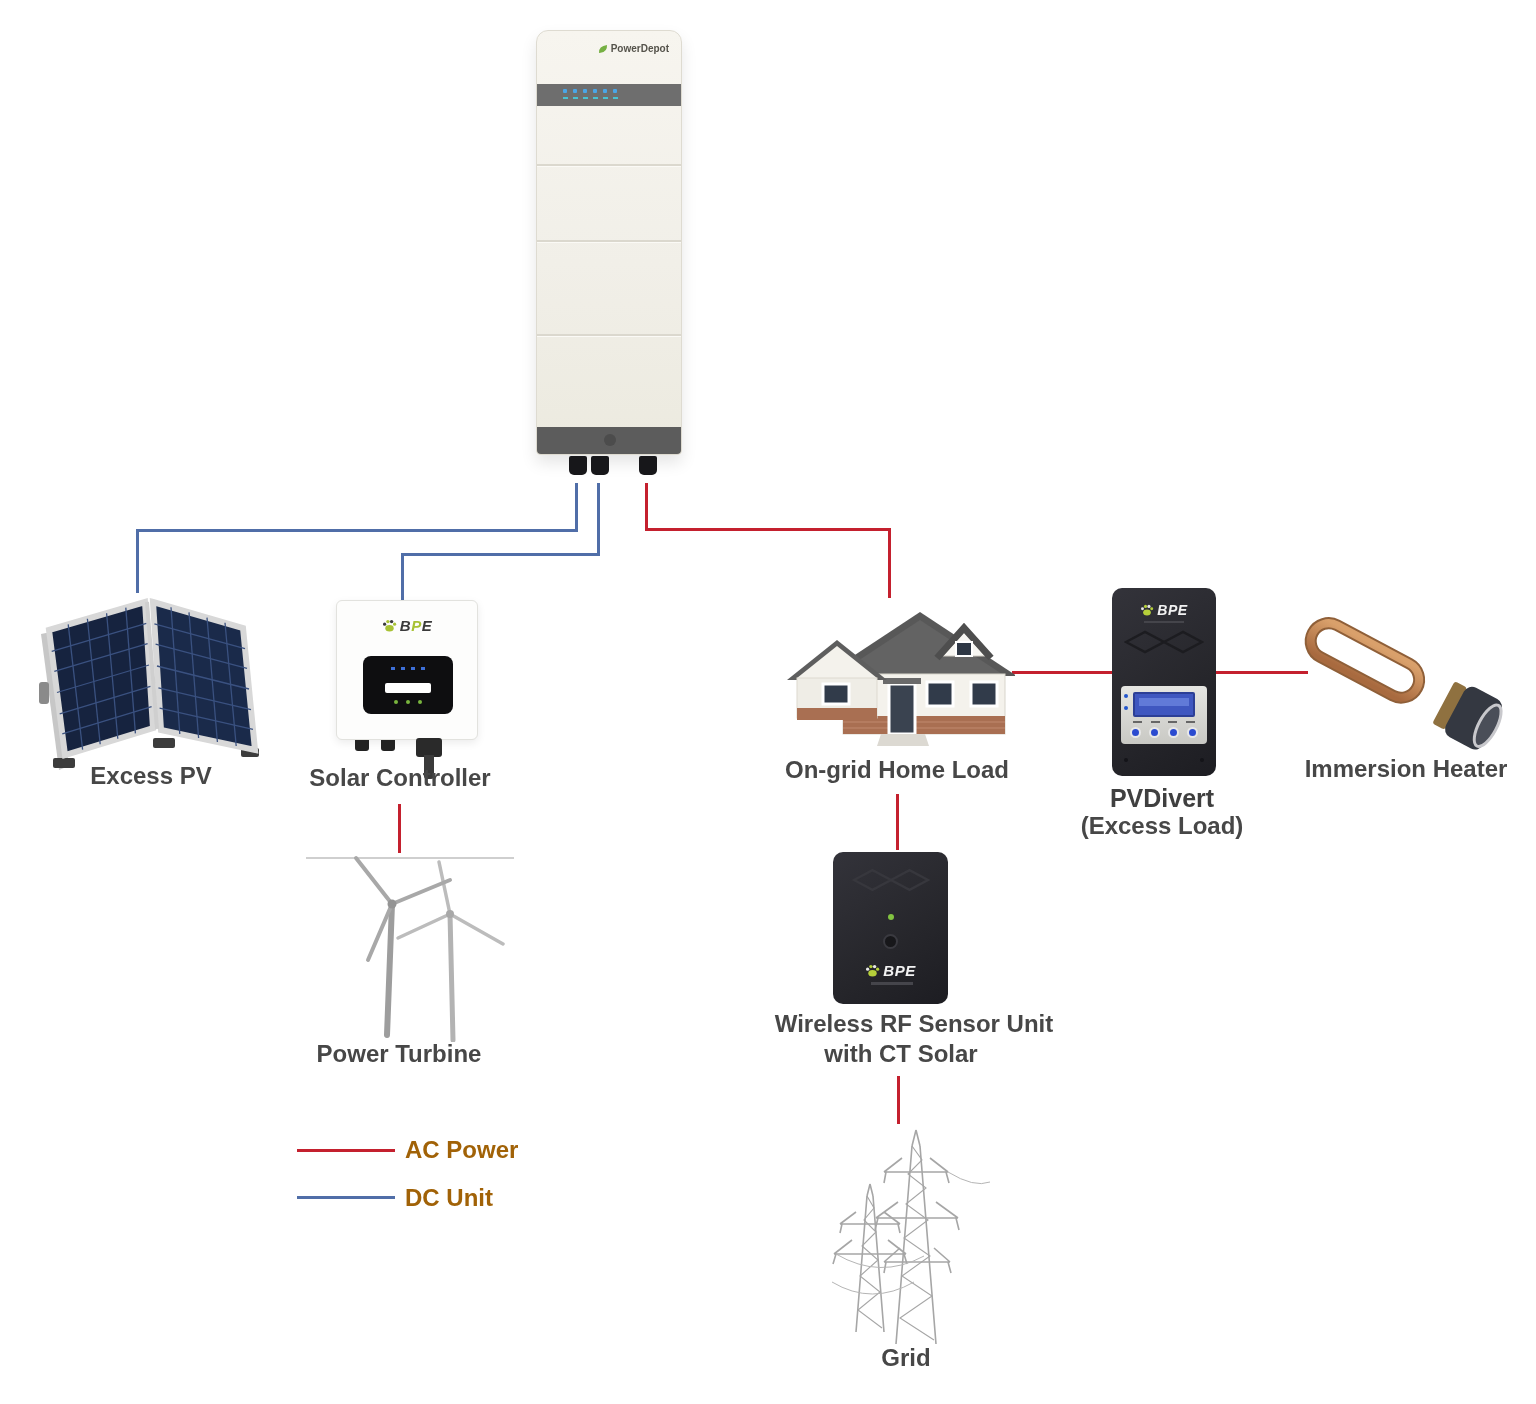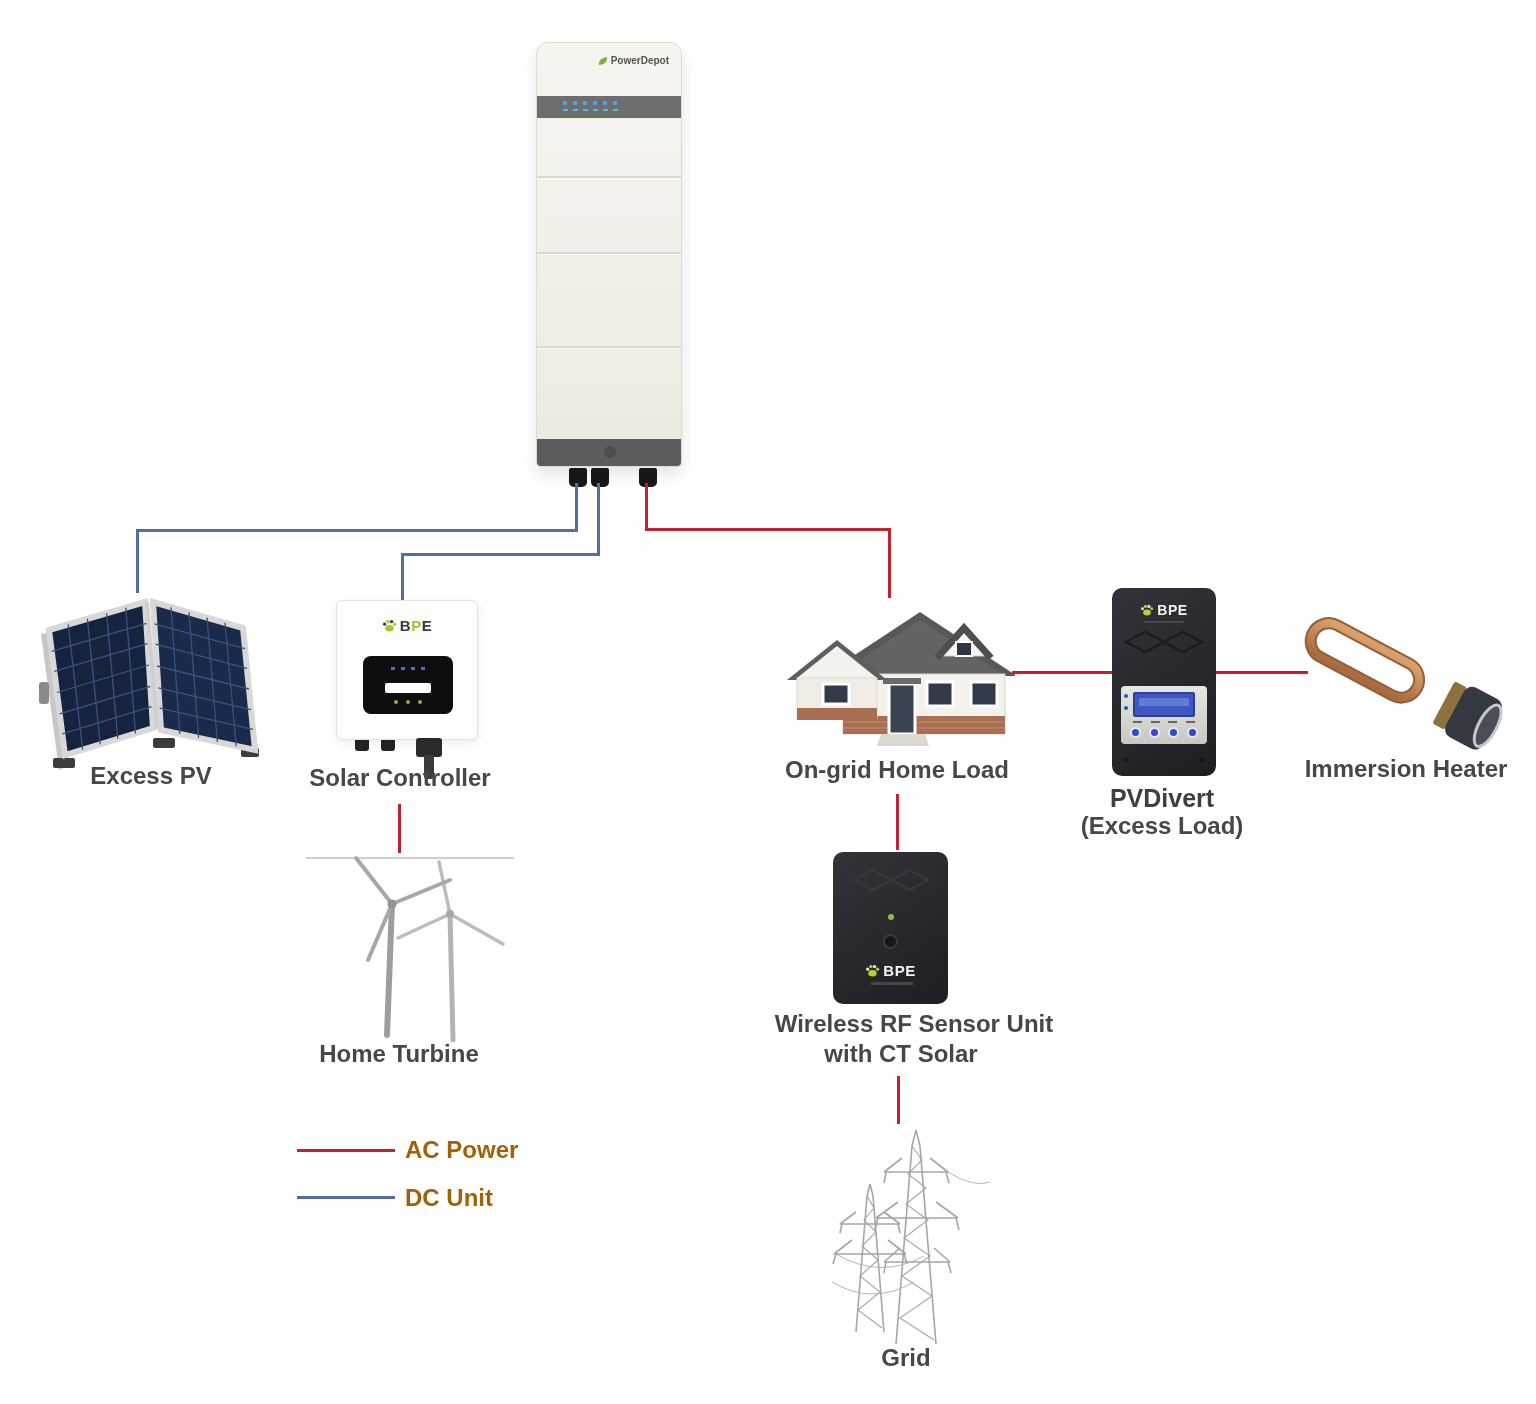--- a/index.html
+++ b/index.html
@@ -13,21 +13,21 @@
   .groundline { position:absolute; background:#cfcfcf; }
 
   
   .node-label { position:absolute; transform:translateX(-50%); font-size:24px; font-weight:600;
                 color:#474747; white-space:nowrap; text-align:center; }
   .legend-text { position:absolute; font-size:24px; font-weight:600; color:#a16207; white-space:nowrap; }
   .green-txt { color:#404040; font-weight:700; }
   .dark-txt { color:#3f3f3f; font-weight:700; }
 
   
-  .tower { position:absolute; left:536px; top:42px; width:146px; height:425px;
+  .tower { position:absolute; left:536px; top:30px; width:146px; height:425px;
            background:linear-gradient(180deg,#f7f5ef 0%,#f1efe8 55%,#eceadf 100%);
            border:1px solid #dedbd1; border-radius:12px 12px 4px 4px;
            box-shadow:0 8px 16px rgba(0,0,0,.10); }
   .tower-logo { position:absolute; top:12px; right:12px; display:flex; align-items:center; gap:3px;
                 font-size:10px; font-weight:700; color:#55534b; }
   .tower-band { position:absolute; left:0; top:53px; width:100%; height:22px; background:#6e6e6e; }
   .led-dots { position:absolute; left:26px; top:5px; display:flex; gap:6px; }
   .led-dots i { width:4px; height:4px; background:#4aa6e8; border-radius:1px; }
   .led-dashes { position:absolute; left:26px; top:13px; display:flex; gap:5px; }
   .led-dashes i { width:5px; height:2px; background:#49c2d4; }
@@ -41,21 +41,21 @@
            border-radius:2px 2px 5px 5px; }
 
   
   .dev { position:absolute; }
   .black-dev { background:linear-gradient(145deg,#33333a 0%,#26262b 60%,#1d1d22 100%);
                border-radius:10px; }
 
   
   .wind-ctrl { left:336px; top:600px; width:142px; height:140px; background:#fdfdfc;
                border:1px solid #e2e2de; border-radius:6px; box-shadow:0 3px 8px rgba(0,0,0,.08); }
-  .bpe-logo { display:flex; align-items:center; justify-content:center; gap:3px; }
+  .bpe-logo { display:flex; align-items:center; justify-content:center; gap:3px;font-style:italic; }
   .bpe-letters { font-weight:800; font-size:15px; letter-spacing:.5px; }
   .wc-display { position:absolute; left:26px; top:55px; width:90px; height:58px; background:#0e0e10;
                 border-radius:8px; }
   .wc-dots { position:absolute; left:0; top:11px; width:100%; display:flex; gap:6px; justify-content:center; }
   .wc-dots i { width:4px; height:3px; background:#3d6fd8; }
   .wc-slot { position:absolute; left:22px; top:27px; width:46px; height:10px; background:#ffffff; border-radius:2px; }
   .wc-green { position:absolute; left:0; top:44px; width:100%; display:flex; gap:8px; justify-content:center; }
   .wc-green i { width:4px; height:4px; background:#79b53e; border-radius:50%; }
   .wc-stub { position:absolute; top:139px; width:14px; height:11px; background:#222; border-radius:0 0 3px 3px; }
   .wc-plug { position:absolute; left:79px; top:137px; width:26px; height:19px; background:#2a2a2a; border-radius:3px; }
@@ -364,21 +364,21 @@
   </svg>
 
   <div class="node-label" style="left:151px;top:762px">Excess PV</div>
   <div class="node-label" style="left:400px;top:764px">Solar Controller</div>
   <div class="node-label" style="left:897px;top:756px">On-grid Home Load</div>
   <div class="node-label" style="left:1162px;top:784px;font-size:25px"><span class="green-txt">PV</span><span class="dark-txt">Divert</span></div>
   <div class="node-label" style="left:1162px;top:812px">(Excess Load)</div>
   <div class="node-label" style="left:1406px;top:755px">Immersion Heater</div>
   <div class="node-label" style="left:914px;top:1010px">Wireless RF Sensor Unit</div>
   <div class="node-label" style="left:901px;top:1040px">with CT Solar</div>
-  <div class="node-label" style="left:399px;top:1040px">Home Turbine</div>
+  <div class="node-label" style="left:399px;top:1040px">Power Turbine</div>
   <div class="node-label" style="left:906px;top:1344px">Grid</div>
 
   <div class="wire ac" style="left:297px;top:1149px;width:98px;height:3px"></div>
   <div class="legend-text" style="left:405px;top:1136px">AC Power</div>
   <div class="wire dc" style="left:297px;top:1196px;width:98px;height:3px"></div>
   <div class="legend-text" style="left:405px;top:1184px">DC Unit</div>
 
 </div>
 
 </body></html>

